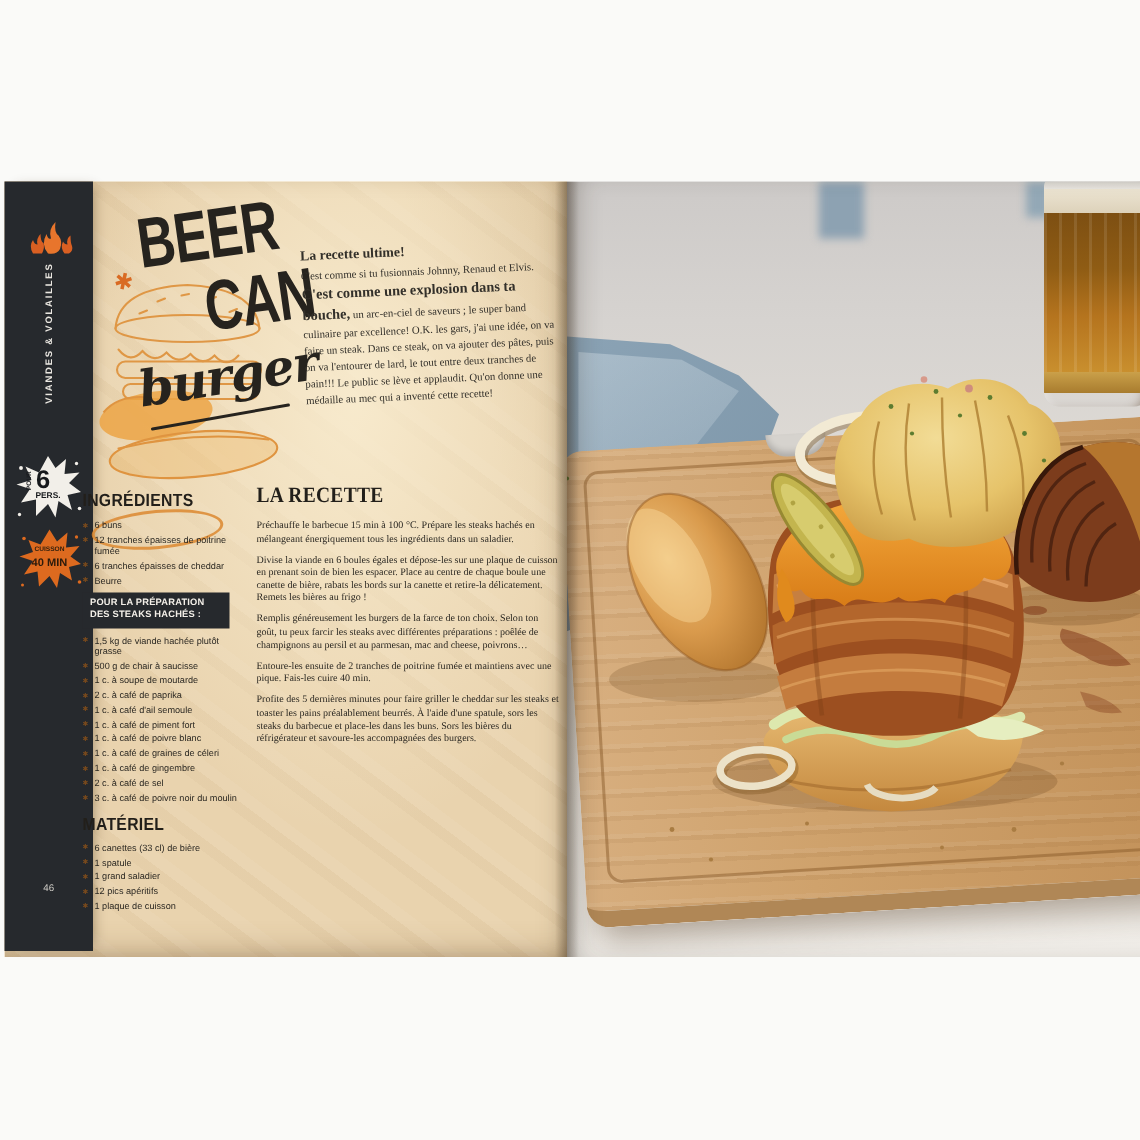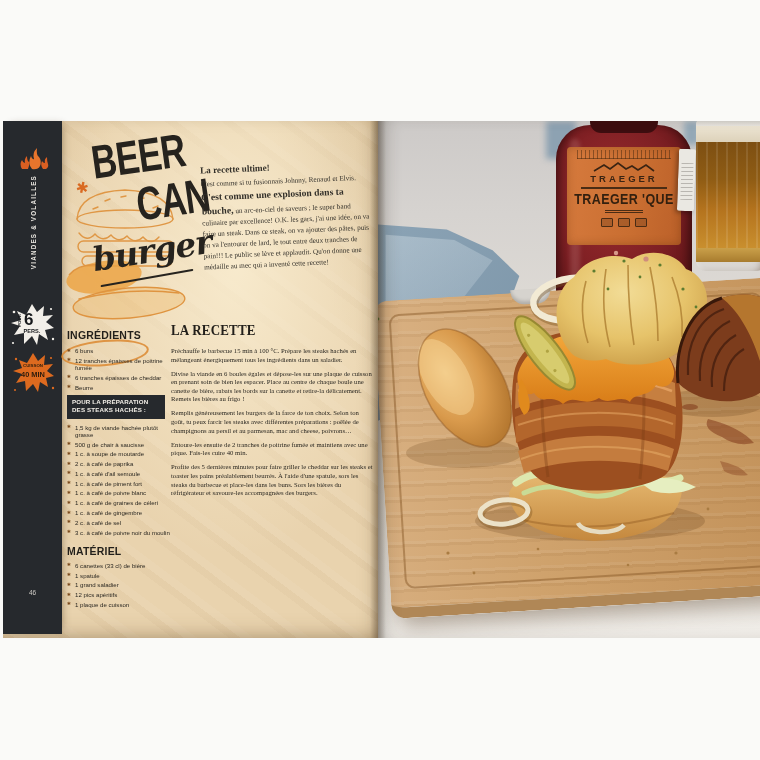--- a/index.html
+++ b/index.html
@@ -47,21 +47,21 @@
     border-radius:2px; transform:rotate(-10deg); }
   .illu{ position:absolute; left:46px; top:58px; }
 
   
   .intro{ position:absolute; left:199px; top:40px; width:170px; transform:rotate(-2.4deg);
     font-family:"Liberation Serif",serif; color:#33302a; font-size:7.2px; line-height:1.5; }
   .intro-h{ font-size:9.2px; font-weight:700; margin-bottom:1px; }
   .intro-big{ font-size:9.6px; font-weight:700; }
 
   
-  .left-col{ position:absolute; left:64px; top:208px; width:104px; }
+  .left-col{ position:absolute; left:52px; top:208px; width:104px; }
   .right-col{ position:absolute; left:168px; top:202px; width:202px;font-family:Liberation Serif, serif; }
   .h1{ font-weight:800; color:#221f1a; letter-spacing:.2px; transform:scaleY(1.12); transform-origin:left bottom; }
   .ing-h{ font-size:10.5px; margin-bottom:6px; }
   .rec-h{ font-size:13px; margin-bottom:8px; }
   .mat-h{ font-size:10.5px; margin:9px 0 5px; }
   ul.plist{ list-style:none; position:relative; }
   ul.plist li{ position:relative; padding-left:8px; font-size:6.1px; line-height:1.18; color:#2b2822; margin-bottom:2.6px; }
   ul.plist li::before{ content:"✱"; position:absolute; left:0; top:.5px; font-size:4.6px; color:#7a4a1c; }
   .ing-oval{ position:absolute; left:58px; top:219px; width:88px; height:26px; border:2px solid rgba(220,136,48,.85);
     border-radius:50%; transform:rotate(-5deg); pointer-events:none; }
@@ -262,41 +262,20 @@
   </div>
 </div>
 
 <div class="right-page">
 
   <div class="blue-patch bp1"></div>
   <div class="blue-patch bp2"></div>
   <div class="napkin"></div>
   <div class="napkin-fold"></div>
 
-  <div class="bottle">
-    <div class="bottle-body"></div>
-    <div class="bottle-neck"></div>
-    <div class="bottle-shine"></div>
-    <div class="label">
-      <div class="label-topstrip"></div>
-      <svg class="label-logo" width="64" height="10" viewBox="0 0 64 10">
-        <path d="M2,9 L12,3 L18,7 L26,1 L34,7 L40,4 L46,8 L54,3 L62,9" fill="none" stroke="#3a2413" stroke-width="1.6"></path>
-      </svg>
-      <div class="label-brand">TRAEGER</div>
-      <div class="label-rule"></div>
-      <div class="label-product">TRAEGER 'QUE</div>
-      <div class="label-sub"></div>
-      <div class="label-icons">
-          <i></i>
-          <i></i>
-          <i></i>
-        </div>
-    </div>
-    <div class="sticker"></div>
-  </div>
 
   <div class="beer">
     <div class="beer-body">
       <div class="beer-rim"></div>
       <div class="beer-foam"></div>
       <div class="beer-liquid"></div>
       <div class="beer-base"></div>
     </div>
   </div>
 

